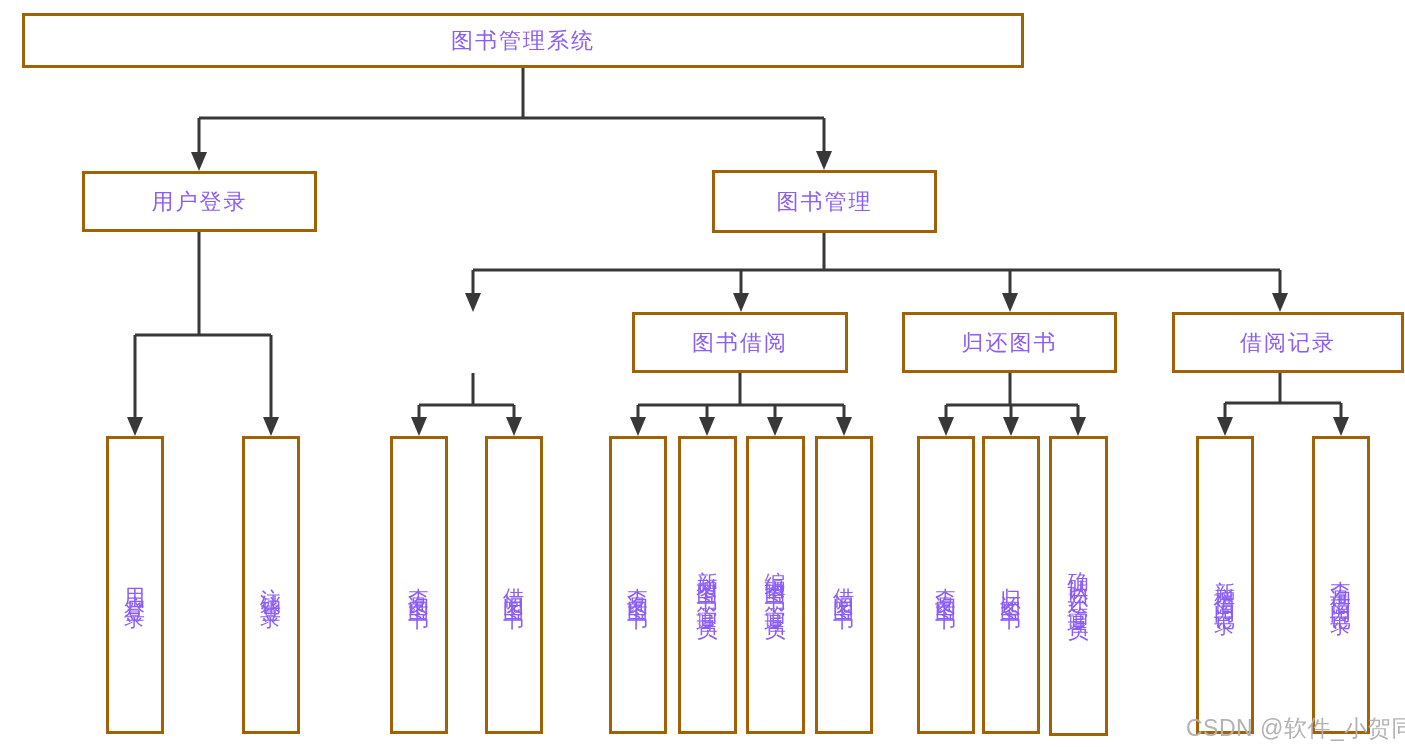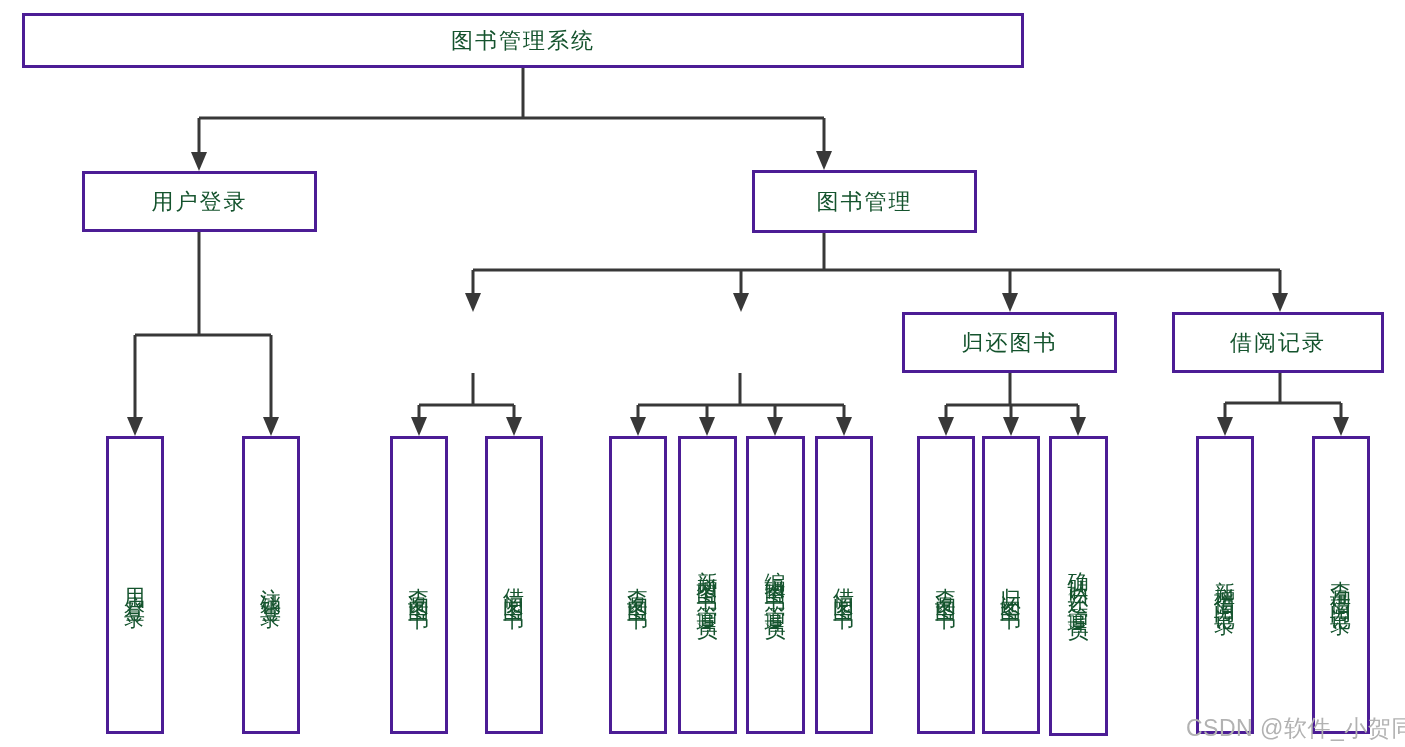--- a/index.html
+++ b/index.html
@@ -3,21 +3,21 @@
 <meta charset="utf-8">
 <style>
   html,body{margin:0;padding:0;background:#ffffff;}
   .canvas{
     position:relative;width:1405px;height:747px;background:#ffffff;
     font-family:"Liberation Sans",sans-serif;overflow:hidden;
   }
   .connectors{position:absolute;left:0;top:0;z-index:1;}
   .node{
     position:absolute;box-sizing:border-box;z-index:2;
-    border:3px solid #4c1d95;background:#ffffff;color:#14532d;
+    border:3px solid #a16207;background:#ffffff;color:#8b5cf6;
     display:flex;align-items:center;justify-content:center;text-align:center;
   }
   .node.h{font-size:22px;letter-spacing:2px;}
   .node.h span{white-space:nowrap;}
   .node.v{font-size:21px;}
   .node.v span{
     writing-mode:vertical-rl;text-orientation:mixed;
     letter-spacing:7px;line-height:1;
   }
   .watermark{
@@ -70,28 +70,31 @@
     </g>
   </svg>
 
   <div class="node h" style="left:22px;top:13px;width:1002px;height:55px">
     <span>图书管理系统</span>
   </div>
 
   <div class="node h" style="left:82px;top:171px;width:235px;height:61px">
     <span>用户登录</span>
   </div>
-  <div class="node h" style="left:752px;top:170px;width:225px;height:63px">
+  <div class="node h" style="left:712px;top:170px;width:225px;height:63px">
     <span>图书管理</span>
   </div>
 
+  <div class="node h" style="left:632px;top:312px;width:216px;height:61px">
+    <span>图书借阅</span>
+  </div>
   <div class="node h" style="left:902px;top:312px;width:215px;height:61px">
     <span>归还图书</span>
   </div>
-  <div class="node h" style="left:1172px;top:312px;width:212px;height:61px">
+  <div class="node h" style="left:1172px;top:312px;width:232px;height:61px">
     <span>借阅记录</span>
   </div>
 
   <div class="node v" style="left:106px;top:436px;width:58px;height:298px">
     <span>用户登录</span>
   </div>
   <div class="node v" style="left:242px;top:436px;width:58px;height:298px">
     <span>注销登录</span>
   </div>
 

